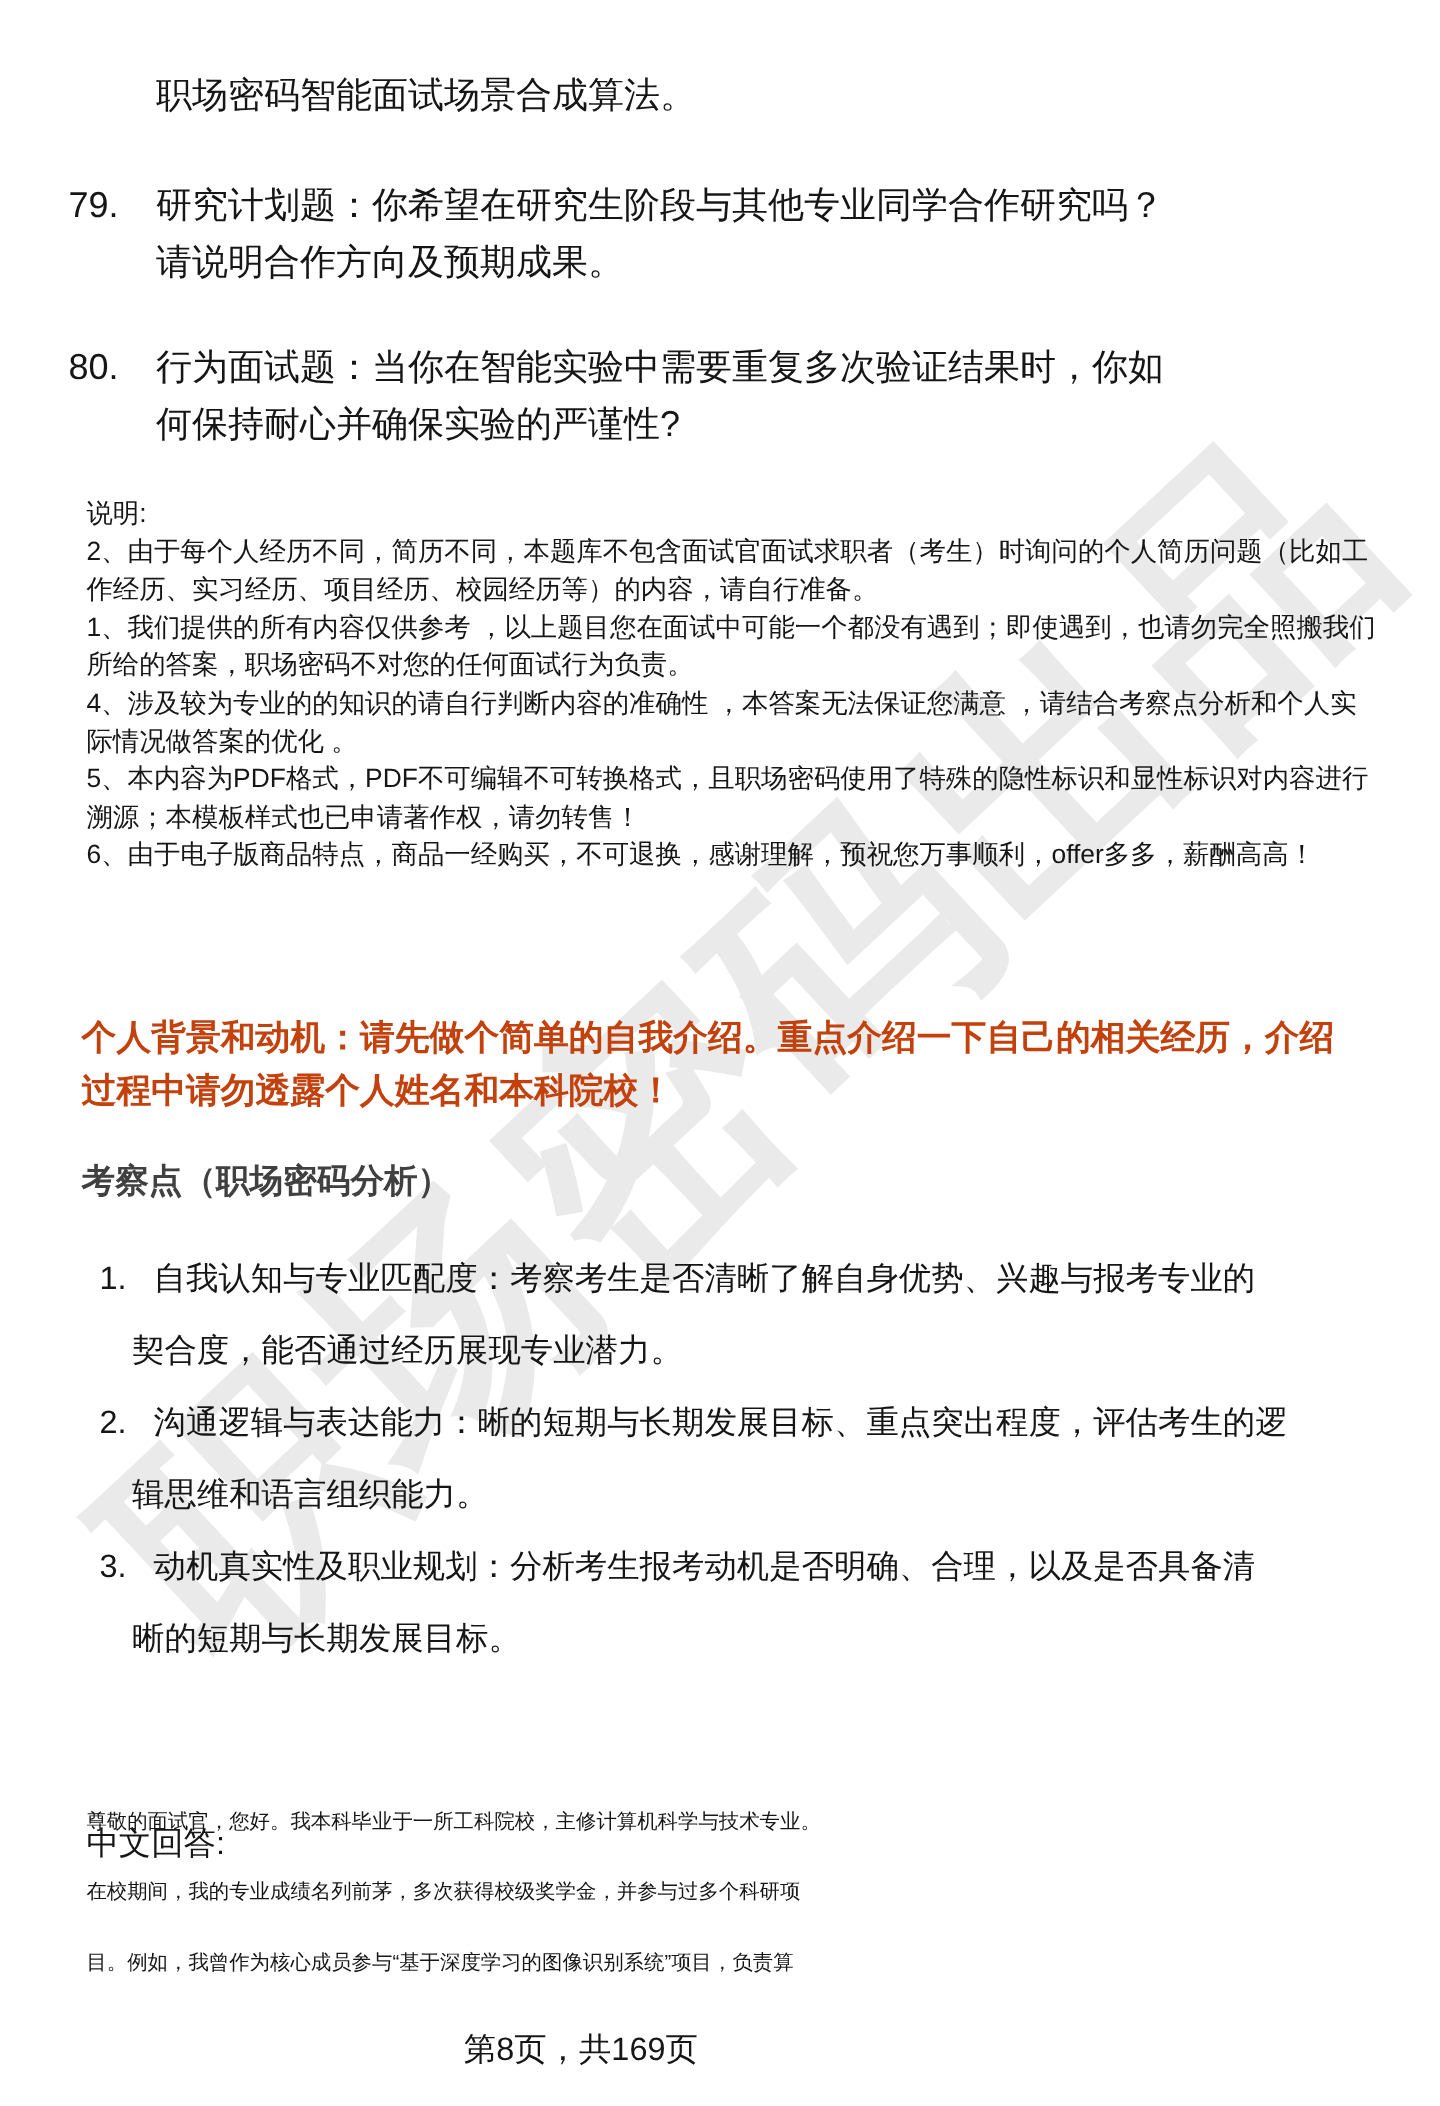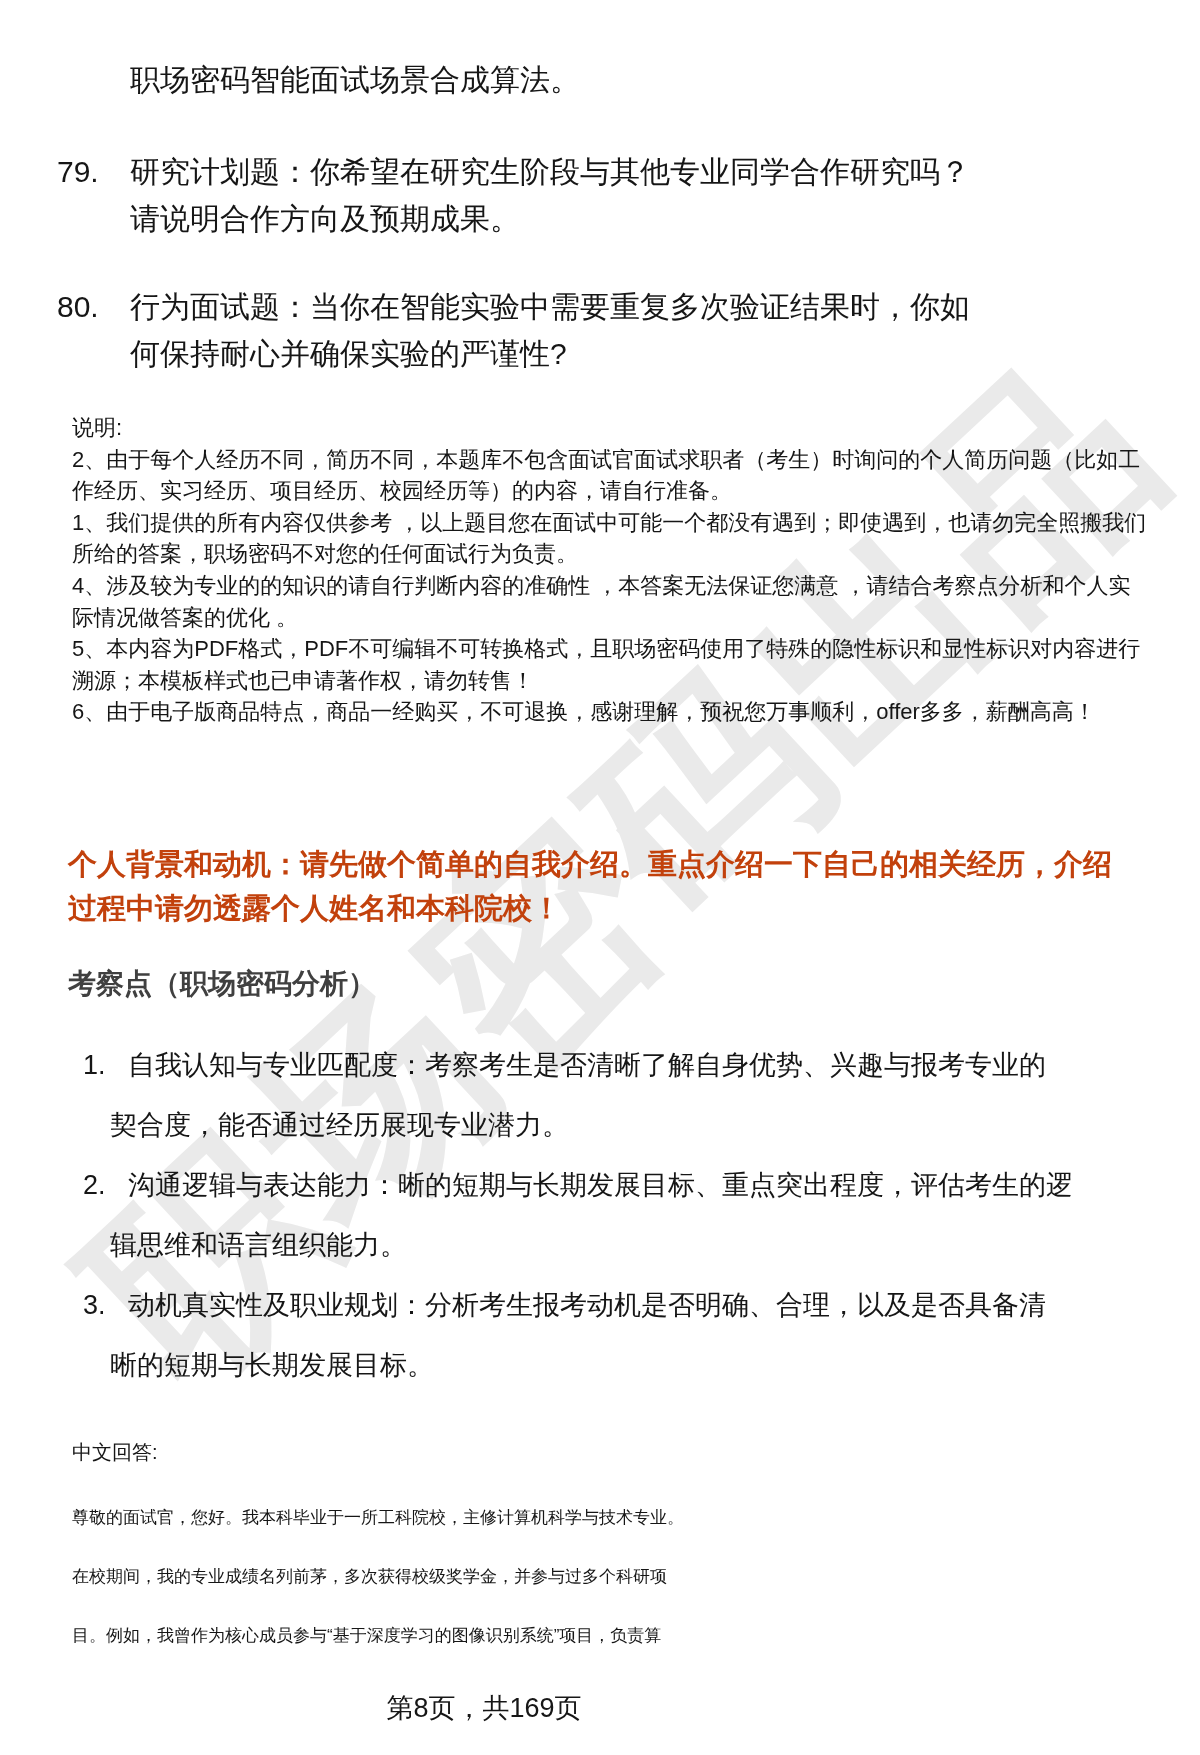--- a/index.html
+++ b/index.html
@@ -30,21 +30,21 @@
   .q79{top:148px;}
   .q80{top:283px;}
   .notes{left:72px;top:412px;width:1078px;font-size:22px;line-height:31.6px;}
   .notes p{margin:0;}
   .highlight{left:68px;top:845px;width:1085px;font-size:29px;line-height:44px;font-weight:bold;color:#c2410c;font-family:Liberation Mono, monospace;}
   .analysis-heading{left:68px;top:965px;font-size:28px;font-weight:bold;color:#404040;}
   .points{left:110px;top:1035px;width:1045px;font-size:27px;line-height:60px;}
   .point{position:relative;}
   .point .pnum{position:absolute;left:-27px;top:0;}
   .point .pline1{padding-left:18px;}
-  .answer-label{left:72px;top:1432px;font-size:20px;line-height:40px;}
+  .answer-label{left:72px;top:1516px;font-size:27px;line-height:40px;}
   .answer{left:72px;top:1488px;width:1082px;font-size:17px;line-height:59px;}
   .footer{left:0;top:1690px;width:968px;text-align:center;font-size:27px;}
 </style>
 </head>
 <body>
 
 <div class="watermark">职场密码出品</div>
 
 <div class="layer q78cont">职场密码智能面试场景合成算法。</div>
 

